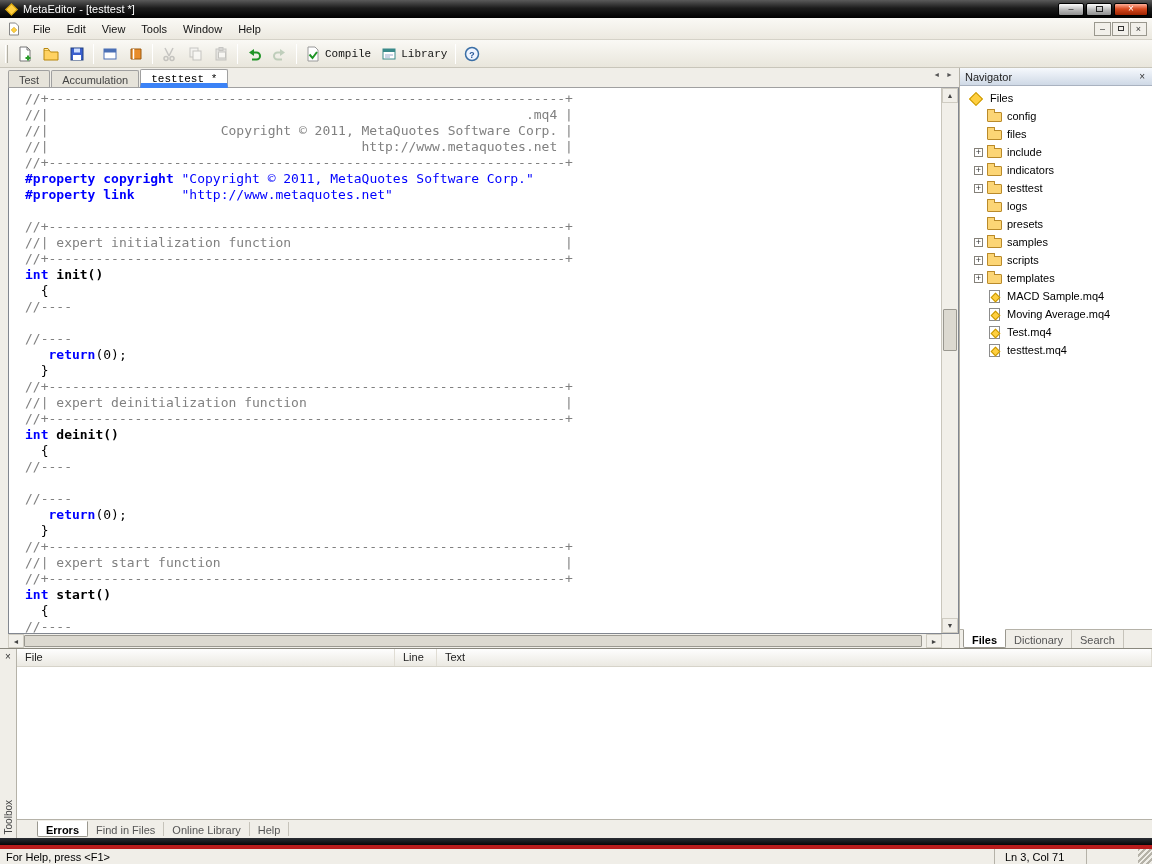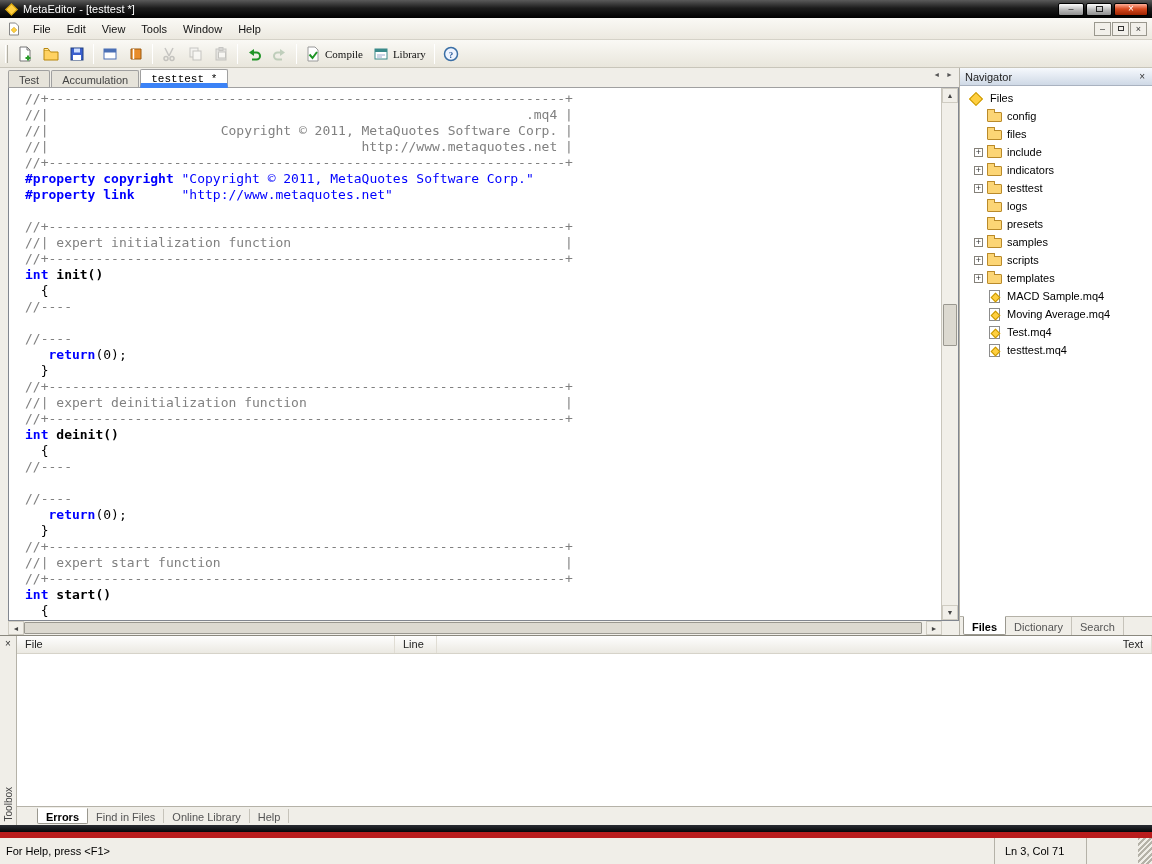--- a/index.html
+++ b/index.html
@@ -19,21 +19,21 @@
   .menu-doc-icon { margin:0 4px; display:flex; }
   .menu-items { display:flex; }
   .menu-item { padding:3px 8px; color:#111; }
   .mdi-buttons { margin-left:auto; display:flex; gap:1px; padding-right:2px; }
   .mdi-btn { width:17px; height:14px; border:1px solid #9a988e; background:#f2f0ea; display:flex; align-items:center; justify-content:center; font-size:9px; color:#333; }
   .glyph-restore-sm { width:6px; height:5px; border:1px solid #333; }
 
   
   .toolbar { height:28px; background:linear-gradient(#faf9f5,#e9e6dc); border-bottom:1px solid #c8c5ba; display:flex; align-items:center; padding:0 4px; flex:0 0 auto; }
   .grip { width:3px; height:18px; margin:0 4px 0 1px; border-left:1px solid #fff; border-right:1px solid #b2afa4; }
-  .tbtn { height:24px; min-width:24px; display:flex; align-items:center; justify-content:center; gap:4px; border:1px solid transparent; border-radius:2px; background:transparent; font-size:11px; color:#111; padding:0 4px; font-family:Liberation Serif, serif; }
+  .tbtn { height:24px; min-width:24px; display:flex; align-items:center; justify-content:center; gap:4px; border:1px solid transparent; border-radius:2px; background:transparent; font-size:11px; color:#111; padding:0 4px; font-family:Liberation Mono, monospace; }
   .tbtn.dis { opacity:.5; }
   .sep { width:1px; height:20px; background:#c2bfb4; border-right:1px solid #fff; margin:0 3px; }
 
   
   .main { flex:1 1 auto; display:flex; min-height:0; }
   .left-zone { flex:1 1 auto; display:flex; flex-direction:column; padding-left:8px; min-width:0; background:#f0eee8; }
   .tabstrip { height:20px; display:flex; align-items:flex-end; border-bottom:1px solid #a0a0a0; position:relative; flex:0 0 auto; }
   .tab { height:17px; padding:3px 10px 2px; font-size:11px; color:#444; background:#e6e3da; border:1px solid #a0a0a0; border-bottom:none; border-radius:2px 2px 0 0; margin-right:1px; white-space:nowrap; }
   .tab.active { height:19px; background:#fff; color:#000; margin-bottom:-1px; border-bottom:5px solid #3b82f6; z-index:2;font-family:Liberation Mono, monospace; }
   .tab-scroll { position:absolute; right:6px; top:3px; display:flex; gap:6px; font-size:7px; color:#555; }
@@ -82,27 +82,27 @@
   
   .toolbox { height:190px; flex:0 0 auto; border-top:1px solid #8a887e; display:flex; background:#f0eee8; }
   .tb-strip { flex:0 0 16px; display:flex; flex-direction:column; align-items:center; }
   .tb-close { font-size:10px; color:#333; margin-top:2px; }
   .tb-vlabel { writing-mode:vertical-rl; transform:rotate(180deg); font-size:10px; color:#444; margin-top:auto; margin-bottom:4px; }
   .tb-main { flex:1 1 auto; display:flex; flex-direction:column; border-left:1px solid #b5b2a8; background:#fff; }
   .tb-header { height:18px; flex:0 0 auto; display:flex; background:linear-gradient(#fefefe,#ebe9e2); border-bottom:1px solid #d6d3c9; font-size:11px; color:#222; }
   .tb-col { padding:2px 8px; border-right:1px solid #e0ddd4; }
   .tb-col.c-file { width:378px; }
   .tb-col.c-line { width:42px; }
-  .tb-col.c-text { flex:1;text-align:right; }
+  .tb-col.c-text { flex:1; }
   .tb-body { flex:1 1 auto; background:#fff; }
   .tb-tabs { padding-left:20px;align-items:center; }
 
   
   .blackbar { height:7px; background:linear-gradient(#2a2d33,#050608); flex:0 0 auto; }
-  .status { height:32px; flex:0 0 auto; background:#f0eee8; border-top:6px solid #b91c1c; display:flex; align-items:center; font-size:11px; color:#000; padding-left:6px; }
+  .status { height:19px; flex:0 0 auto; background:#f0eee8; border-top:4px solid #b91c1c; display:flex; align-items:center; font-size:11px; color:#000; padding-left:6px; }
   .status-cell { height:100%; display:flex; align-items:center; padding:0 10px; border-left:1px solid #b5b2a8; }
   .status-cell.cursor { margin-left:auto; width:92px; }
   .status-cell.blank { width:52px; }
   .size-grip { width:14px; height:100%; background:repeating-linear-gradient(135deg,#b5b2a8 0 2px,transparent 2px 4px); }
 </style>
 </head>
 <body>
 
 <div class="window">
 

